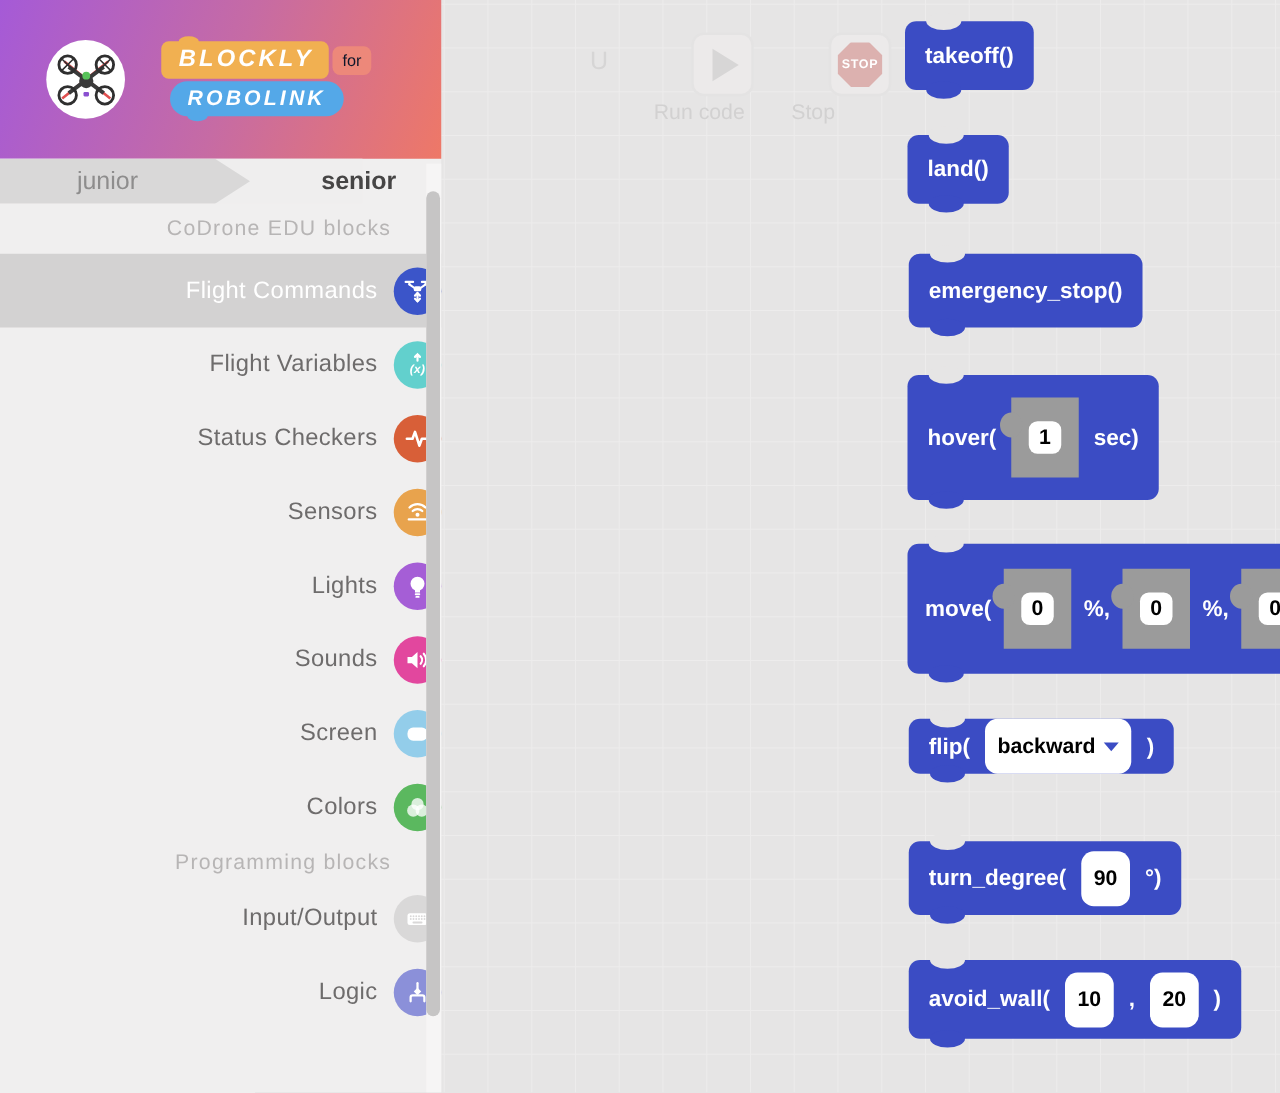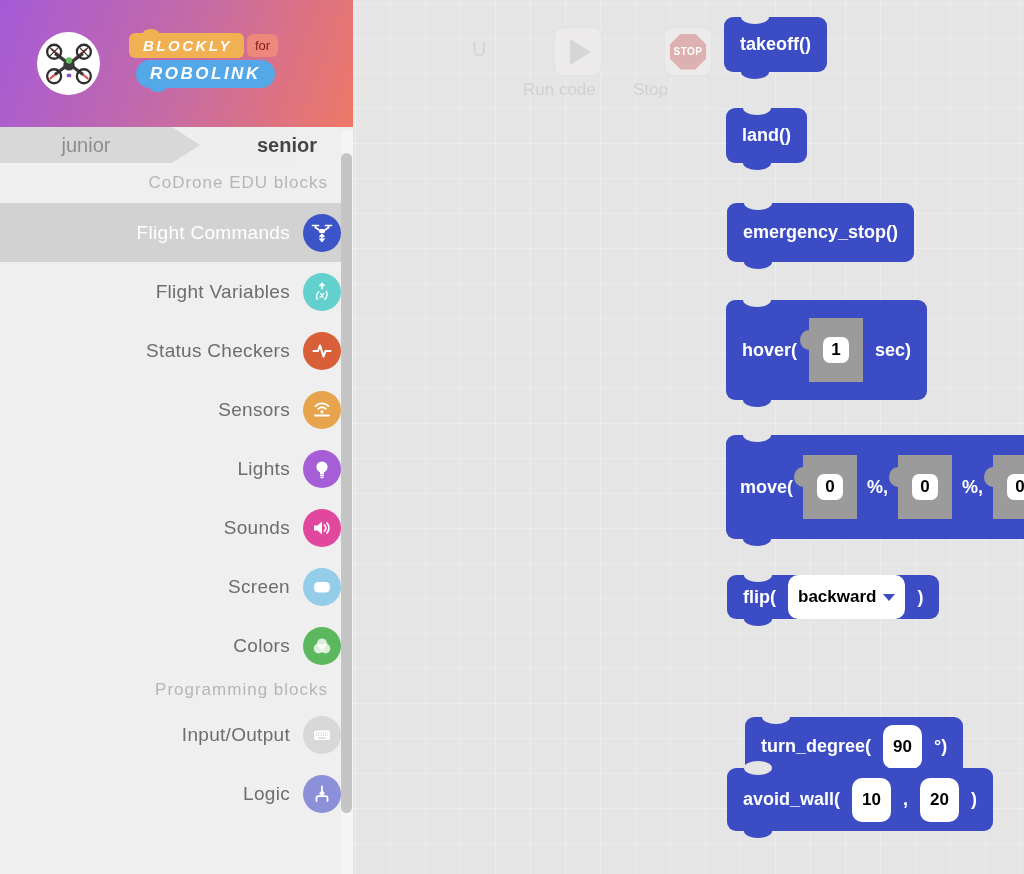--- a/index.html
+++ b/index.html
@@ -10,46 +10,46 @@
   
   .sidebar { position:absolute; left:0; top:0; width:353px; height:874px;
     background:#f0efef; z-index:5; }
   .header { position:relative; width:353px; height:127px;
     background:linear-gradient(110deg,#a55ad7 0%,#c66ba4 52%,#ee7867 100%); }
   .avatar { position:absolute; left:37px; top:32px; width:63px; height:63px;
     border-radius:50%; background:#ffffff; display:flex; align-items:center; justify-content:center; }
   .logo { position:absolute; left:129px; top:33px; }
   .logo-row1 { display:flex; align-items:center; }
   .logo-blockly { position:relative; background:#f1b051; color:#fff; border-radius:6px;
-    padding:4px 12px 4px 14px; font-size:15px; font-weight:700; font-style:italic; letter-spacing:2.5px; }
+    padding:4px 12px 4px 14px; font-size:19px; font-weight:700; font-style:italic; letter-spacing:2.5px; }
   .logo-blockly::before { content:""; position:absolute; left:14px; top:-4px; width:16px; height:8px;
     background:#f1b051; border-radius:50%; }
-  .logo-for { background:#ed887a; color:#7f1d1d; border-radius:6px; padding:4px 8px;
+  .logo-for { background:#ed887a; color:#0f172a; border-radius:6px; padding:4px 8px;
     font-size:13px; margin-left:3px;text-align:center; }
   .logo-robolink { position:relative; display:inline-block; margin:2px 0 0 7px;
     background:#54a8e8; color:#fff; border-radius:14px; padding:4px 14px;
     font-size:17px; font-weight:700; font-style:italic; letter-spacing:2.5px; }
   .logo-robolink::after { content:""; position:absolute; left:14px; bottom:-4px; width:16px; height:8px;
     background:#54a8e8; border-radius:50%; }
 
   .tabs { position:relative; width:290px; height:36px; background:#efeeee; }
   .tab-junior { position:absolute; left:0; top:0; width:200px; height:36px; background:#d9d8d8;
     clip-path:polygon(0 0,86% 0,100% 50%,86% 100%,0 100%);
     display:flex; align-items:center; justify-content:center; padding-right:28px;
     color:#8e8d8d; font-size:20px; }
   .tab-senior { position:absolute; left:222px; top:0; width:130px; height:36px;
     display:flex; align-items:center; justify-content:center;
     color:#464545; font-size:20px; font-weight:600; }
 
   .section-label { height:40px; display:flex; align-items:center; justify-content:flex-end;
-    padding-right:25px; color:#b7b5b5; font-size:17px; letter-spacing:1px; }
+    padding-right:40px; color:#b7b5b5; font-size:17px; letter-spacing:1px; }
   .section-label.second { height:30px; }
 
   .cat-row { height:59px; display:flex; align-items:center; justify-content:flex-end;
-    gap:13px; padding-right:12px; color:#6e6c6c; font-size:19px; letter-spacing:.3px; cursor:pointer; }
+    gap:13px; color:#6e6c6c; font-size:19px; letter-spacing:.3px; cursor:pointer; }
   .cat-row.selected { background:#d3d2d2; color:#ffffff; }
   .cat-icon { flex:0 0 auto; width:38px; height:38px; border-radius:50%;
     display:flex; align-items:center; justify-content:center; }
   .cat-icon svg { width:24px; height:24px; display:block; }
 
   .scroll-track { position:absolute; right:0; top:131px; width:12px; height:743px;
     background:#f6f5f5; z-index:6; }
   .scroll-thumb { position:absolute; left:0; top:22px; width:11px; height:660px;
     background:#c6c5c5; border-radius:6px; }
 
@@ -83,21 +83,21 @@
   .blk::before { content:""; position:absolute; top:-7px; left:17px; width:28px; height:14px;
     background:#e6e5e5; border-radius:50%; }
   .blk::after { content:""; position:absolute; bottom:-7px; left:17px; width:28px; height:14px;
     background:#3b4cc4; border-radius:50%; }
   .b-takeoff { left:371px; top:17px;  height:55px; }
   .b-land    { left:373px; top:108px; height:55px; }
   .b-emerg   { left:374px; top:203px; height:59px; }
   .b-hover   { left:373px; top:300px; height:100px; }
   .b-move    { left:373px; top:435px; height:104px; gap:10px; padding:0 14px; }
   .b-flip    { left:374px; top:575px; height:44px; }
-  .b-turn    { left:392px; top:673px; height:59px;margin-top:44px; }
+  .b-turn    { left:374px; top:673px; height:59px; }
   .b-avoid   { left:374px; top:768px; height:63px; }
 
   .slot { position:relative; width:54px; height:64px; background:#9b9b9b;
     display:flex; align-items:center; justify-content:center; }
   .slot::before { content:""; position:absolute; left:-9px; top:12px; width:18px; height:20px;
     background:#9b9b9b; border-radius:50%; }
   .field { background:#ffffff; color:#000; border-radius:7px; padding:3px 8px;
     min-width:22px; text-align:center; font-size:17px; font-weight:700; cursor:text; }
   .pill { background:#ffffff; color:#000; border-radius:10px; padding:12px 10px;
     font-size:17px; font-weight:700; display:flex; align-items:center; gap:7px; cursor:pointer; }

